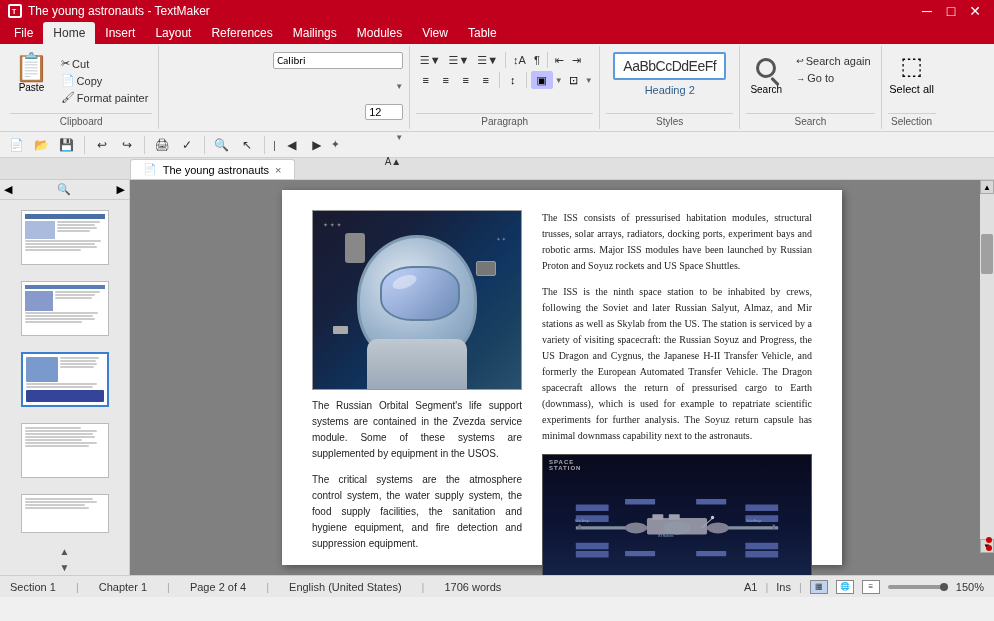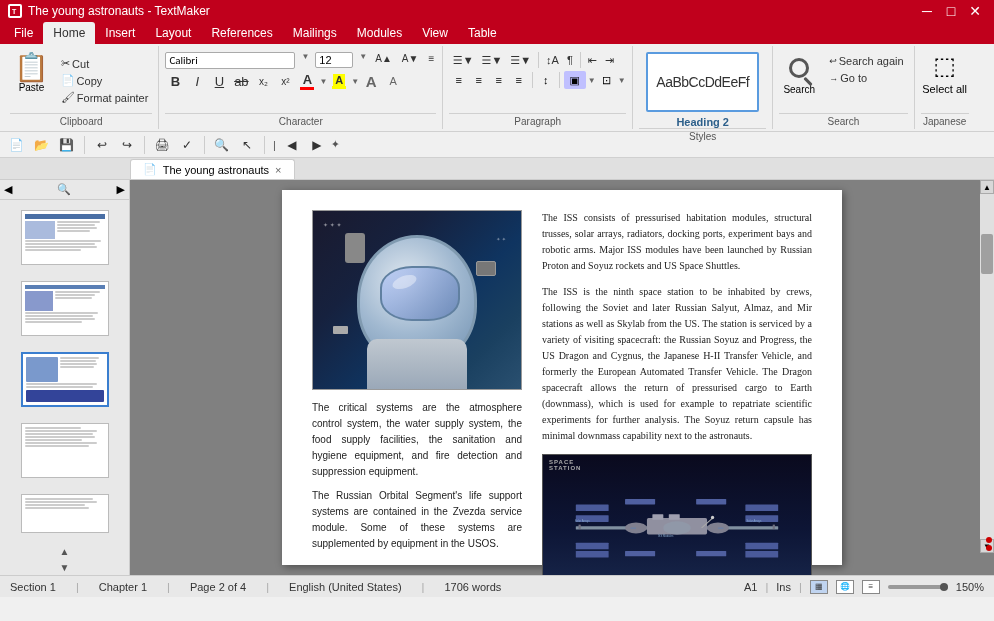--- a/index.html
+++ b/index.html
@@ -70,21 +70,21 @@
       padding: 1px 4px;
       border-radius: 2px;
       cursor: pointer;
       font-size: 11px;
       color: #333;
       white-space: nowrap;
     }
 
     
     .font-section { min-width: 200px; }
-    .font-row { display: flex; align-items: flex-start; gap: 6px; margin-bottom: 2px; }
+    .font-row { display: flex; align-items: flex-end; gap: 13px; margin-bottom: 2px; flex-direction: column; }
     .font-select {
       font-size: 11px;
       border: 1px solid #aaa;
       background: white;
       padding: 1px 3px;
       border-radius: 2px;
       width: 130px;
     }
     .size-select {
       font-size: 11px;
@@ -361,29 +361,29 @@
 
     
     .para-section { min-width: 190px; }
     .para-row { display: flex; gap: 2px; align-items: center; }
 
     
     .styles-section { min-width: 120px; }
     .styles-box {
       border: 2px solid #5a9bdf;
       background: white;
-      padding: 20px 8px;
+      padding: 4px 8px;
       font-size: 11px;
       color: #333;
       border-radius: 2px;
       min-width: 90px;
       text-align: center;
     }
 
-    .heading-style { font-size: 11px; font-weight: bold; color: #2c5f8a; }
+    .heading-style { font-size: 11px; font-weight: normal; color: #2c5f8a; }
 
     
     .select-section { min-width: 60px; }
 
     
     .align-btn {
       width: 18px; height: 18px;
       border: 1px solid transparent;
       display: flex; align-items: center; justify-content: center;
       cursor: pointer;
@@ -573,21 +573,21 @@
       </div>
     </div>
     <div class="section-bottom-label">Search</div>
   </div>
 
   <div class="ribbon-section select-section">
     <div style="flex:1;padding-top:4px;display:flex;flex-direction:column;align-items:center;gap:3px">
       <div style="font-size:24px">⬚</div>
       <div style="font-size:11px">Select all</div>
     </div>
-    <div class="section-bottom-label">Japanese</div>
+    <div class="section-bottom-label">Selection</div>
   </div>
 </div>
 
 <div class="toolbar-row">
   <div class="tool-btn">📄</div>
   <div class="tool-btn">📂</div>
   <div class="tool-btn">💾</div>
   <div class="tool-sep"></div>
   <div class="tool-btn">↩</div>
   <div class="tool-btn">↪</div>
@@ -718,22 +718,22 @@
             </div>
             <div class="suit-body"></div>
 
             <div style="position:absolute;top:10px;left:10px;color:white;font-size:6px;opacity:0.5">✦ ✦ ✦</div>
             <div style="position:absolute;top:25px;right:15px;color:white;font-size:5px;opacity:0.4">✦ ✦</div>
 
             <div style="position:absolute;top:50px;right:25px;width:20px;height:15px;background:#777;border-radius:2px;border:1px solid #999"></div>
             <div style="position:absolute;bottom:55px;left:20px;width:15px;height:8px;background:#aaa;border-radius:1px"></div>
           </div>
 
+          <div class="body-text" style="margin-top:8px">The Russian Orbital Segment's life support systems are contained in the Zvezda service module. Some of these systems are supplemented by equipment in the USOS.</div>
           <div class="body-text">The critical systems are the atmosphere control system, the water supply system, the food supply facilities, the sanitation and hygiene equipment, and fire detection and suppression equipment.</div>
-          <div class="body-text" style="margin-top:8px">The Russian Orbital Segment's life support systems are contained in the Zvezda service module. Some of these systems are supplemented by equipment in the USOS.</div>
         </div>
 
         <div class="right-col">
           <div class="right-text">
             <p>The ISS consists of pressurised habitation modules, structural trusses, solar arrays, radiators, docking ports, experiment bays and robotic arms. Major ISS modules have been launched by Russian Proton and Soyuz rockets and US Space Shuttles.</p>
             <p>The ISS is the ninth space station to be inhabited by crews, following the Soviet and later Russian Salyut, Almaz, and Mir stations as well as Skylab from the US. The station is serviced by a variety of visiting spacecraft: the Russian Soyuz and Progress, the US Dragon and Cygnus, the Japanese H-II Transfer Vehicle, and formerly the European Automated Transfer Vehicle. The Dragon spacecraft allows the return of pressurised cargo to Earth (downmass), which is used for example to repatriate scientific experiments for further analysis. The Soyuz return capsule has minimal downmass capability next to the astronauts.</p>
           </div>
 
           <div class="iss-diagram">
             <div class="iss-label">

